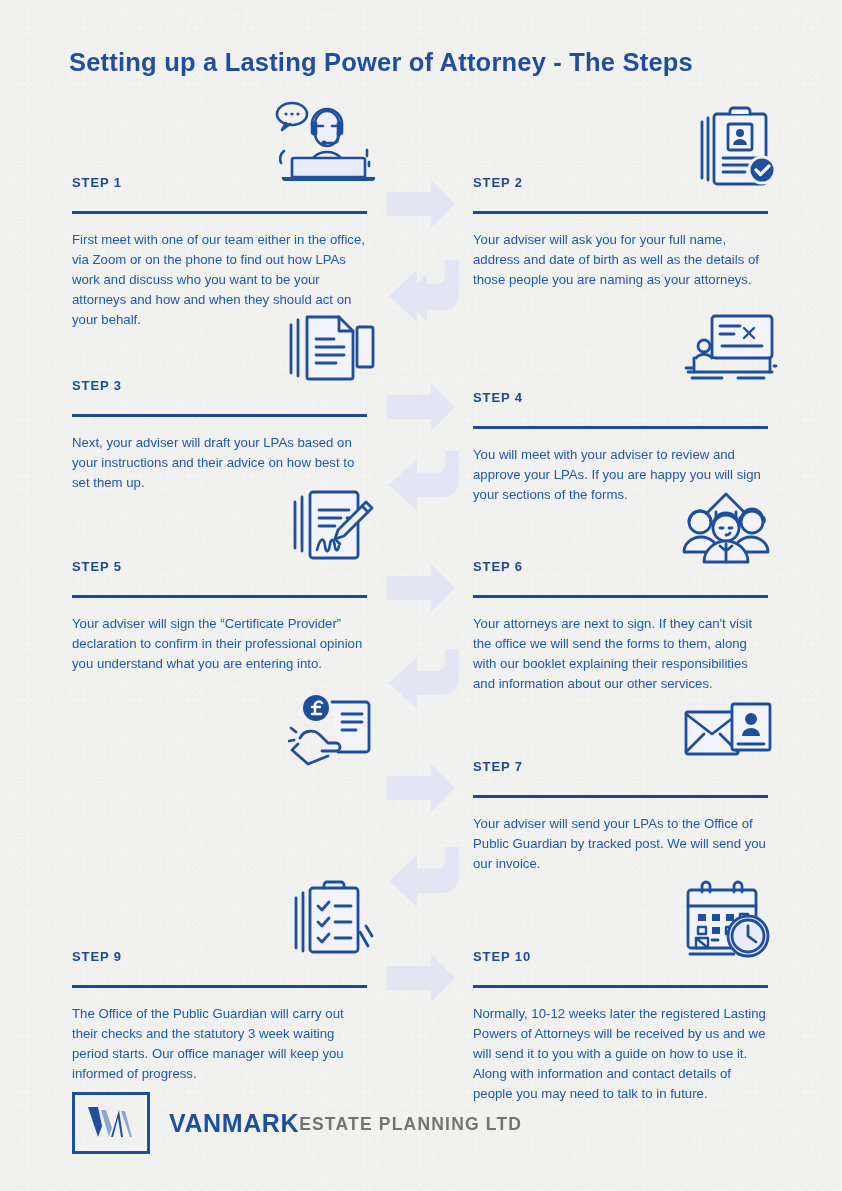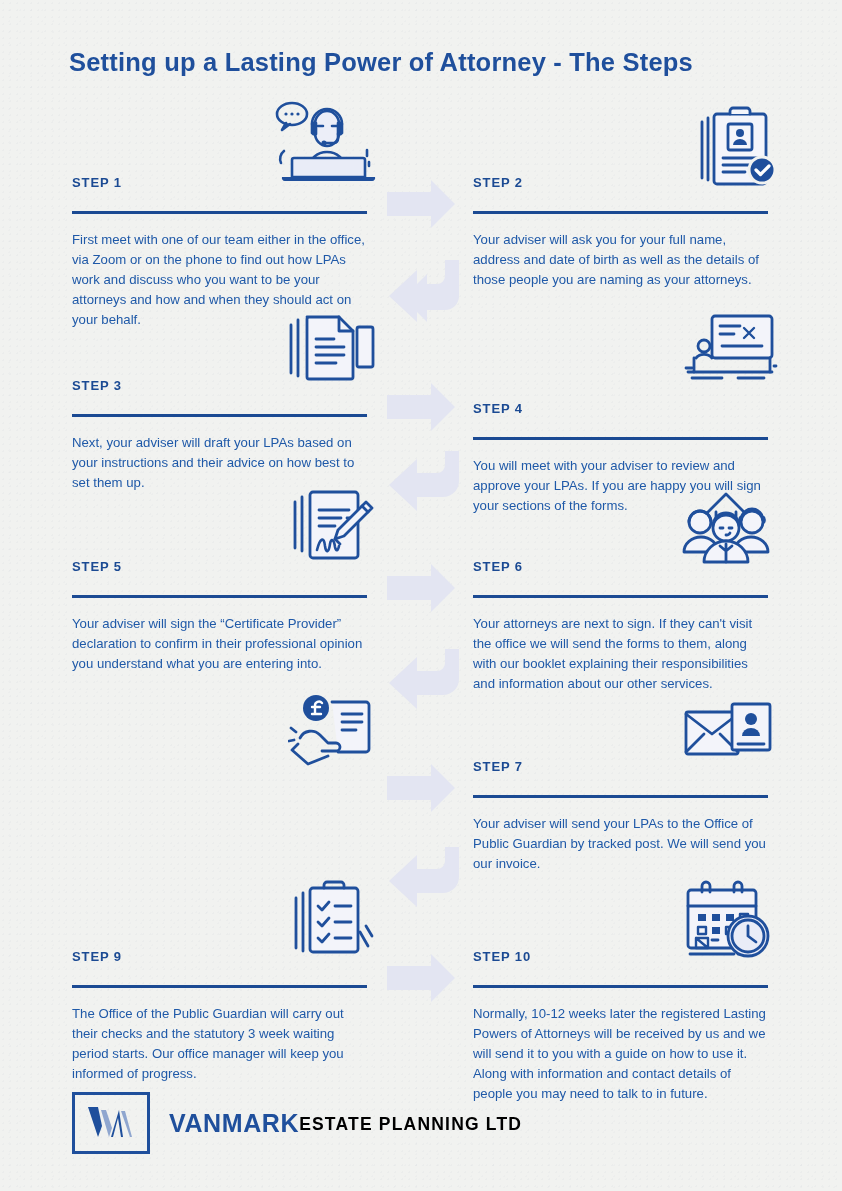--- a/index.html
+++ b/index.html
@@ -56,21 +56,21 @@
 
   
   .logo{position:absolute;left:72px;top:1092px;display:flex;align-items:center;gap:19px;}
   .logo-mark{
     width:72px;height:56px;border:3px solid #1f4f9c;
     display:flex;align-items:center;justify-content:center;
     background:transparent;
   }
   .logo-text{display:flex;flex-direction:row;line-height:1;}
   .logo-name{font-size:25px;font-weight:bold;letter-spacing:.6px;color:#1f4f9c;}
-  .logo-sub{font-size:17.5px;font-weight:bold;letter-spacing:1.2px;color:#000000;margin-top:5px;}
+  .logo-sub{font-size:17.5px;font-weight:bold;letter-spacing:1.2px;color:#737373;margin-top:5px;}
 </style>
 </head>
 <body>
 
 <div class="page">
 
   <div class="title">Setting up a Lasting Power of Attorney - The Steps</div>
 
   <div class="icon-wrap" style="left:268px;top:96px;width:112px;height:88px;">
     <svg width="112" height="88" viewBox="0 0 112 88" fill="none" stroke="#1f4f9c" stroke-width="2.6" stroke-linecap="round" stroke-linejoin="round">
@@ -285,21 +285,21 @@
     <div class="rule"></div>
     <div class="step-body">Your adviser will ask you for your full name, address and date of birth as well as the details of those people you are naming as your attorneys.</div>
   </div>
 
   <div class="step" style="left:72px;top:379px;">
     <div class="step-label">STEP 3</div>
     <div class="rule"></div>
     <div class="step-body">Next, your adviser will draft your LPAs based on your instructions and their advice on how best to set them up.</div>
   </div>
 
-  <div class="step" style="left:473px;top:402px;">
+  <div class="step" style="left:473px;top:391px;">
     <div class="step-label">STEP 4</div>
     <div class="rule"></div>
     <div class="step-body">You will meet with your adviser to review and approve your LPAs. If you are happy you will sign your sections of the forms.</div>
   </div>
 
   <div class="step" style="left:72px;top:560px;">
     <div class="step-label">STEP 5</div>
     <div class="rule"></div>
     <div class="step-body">Your adviser will sign the “Certificate Provider” declaration to confirm in their professional opinion you understand what you are entering into.</div>
   </div>

